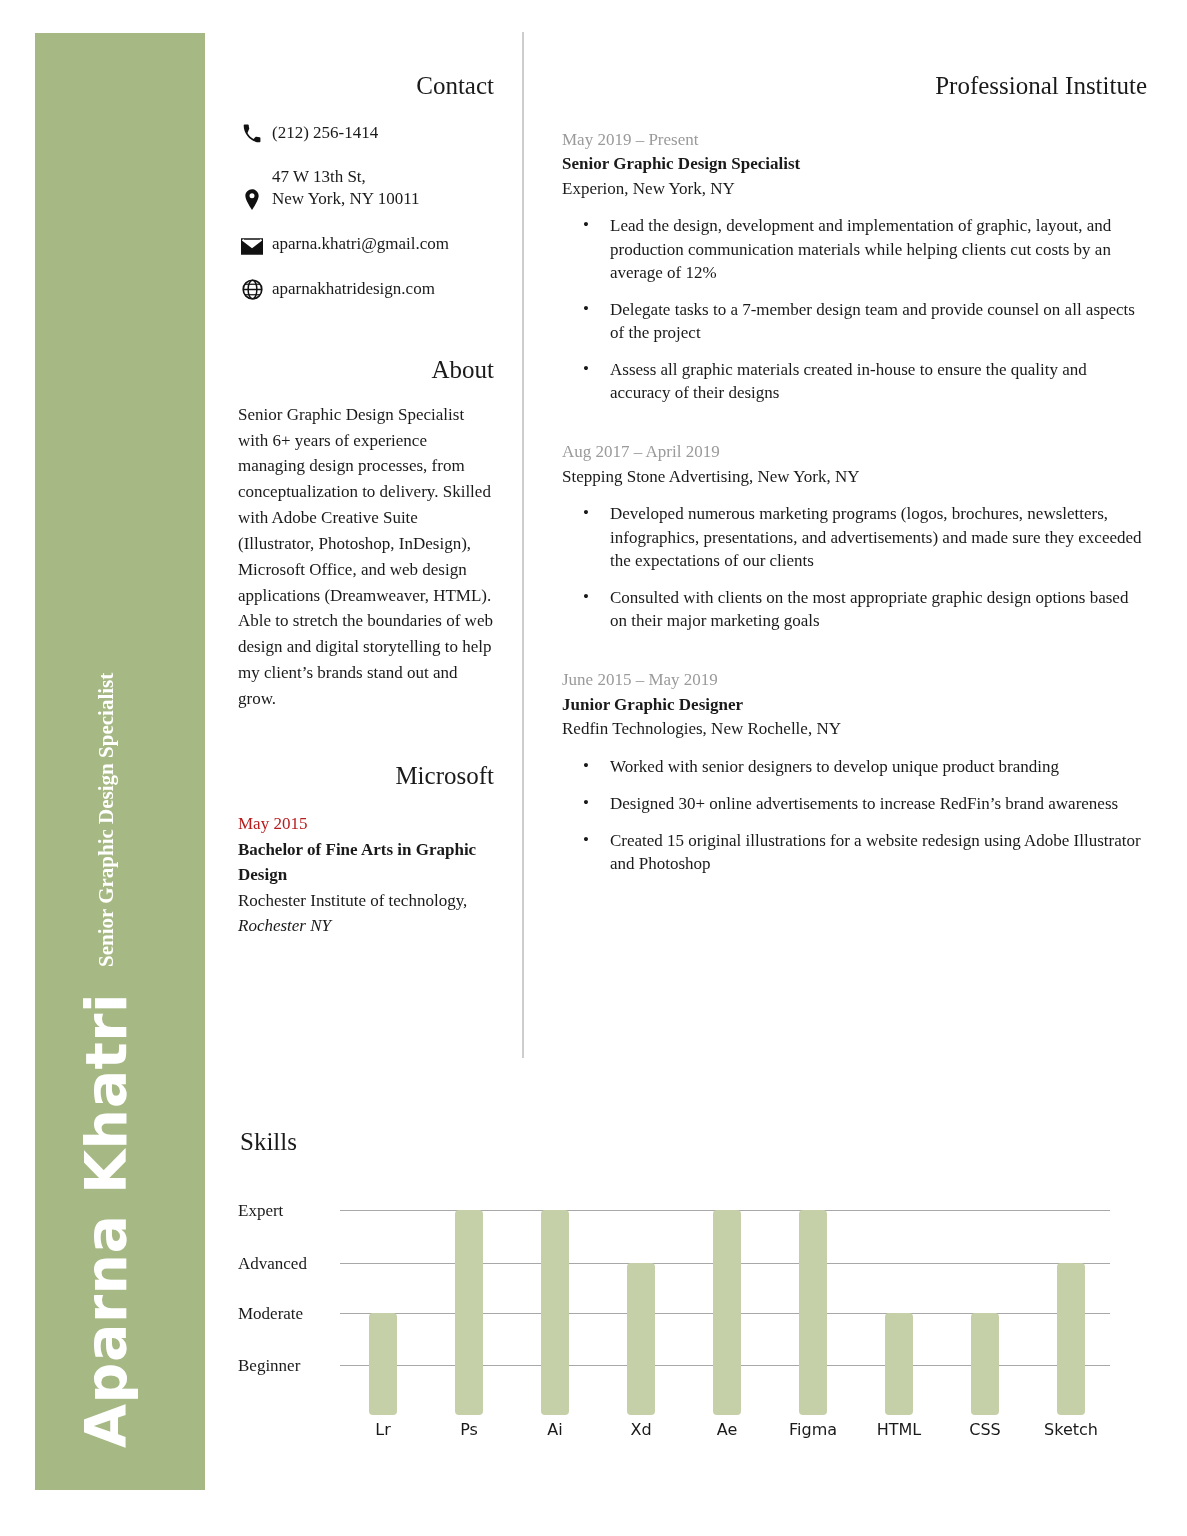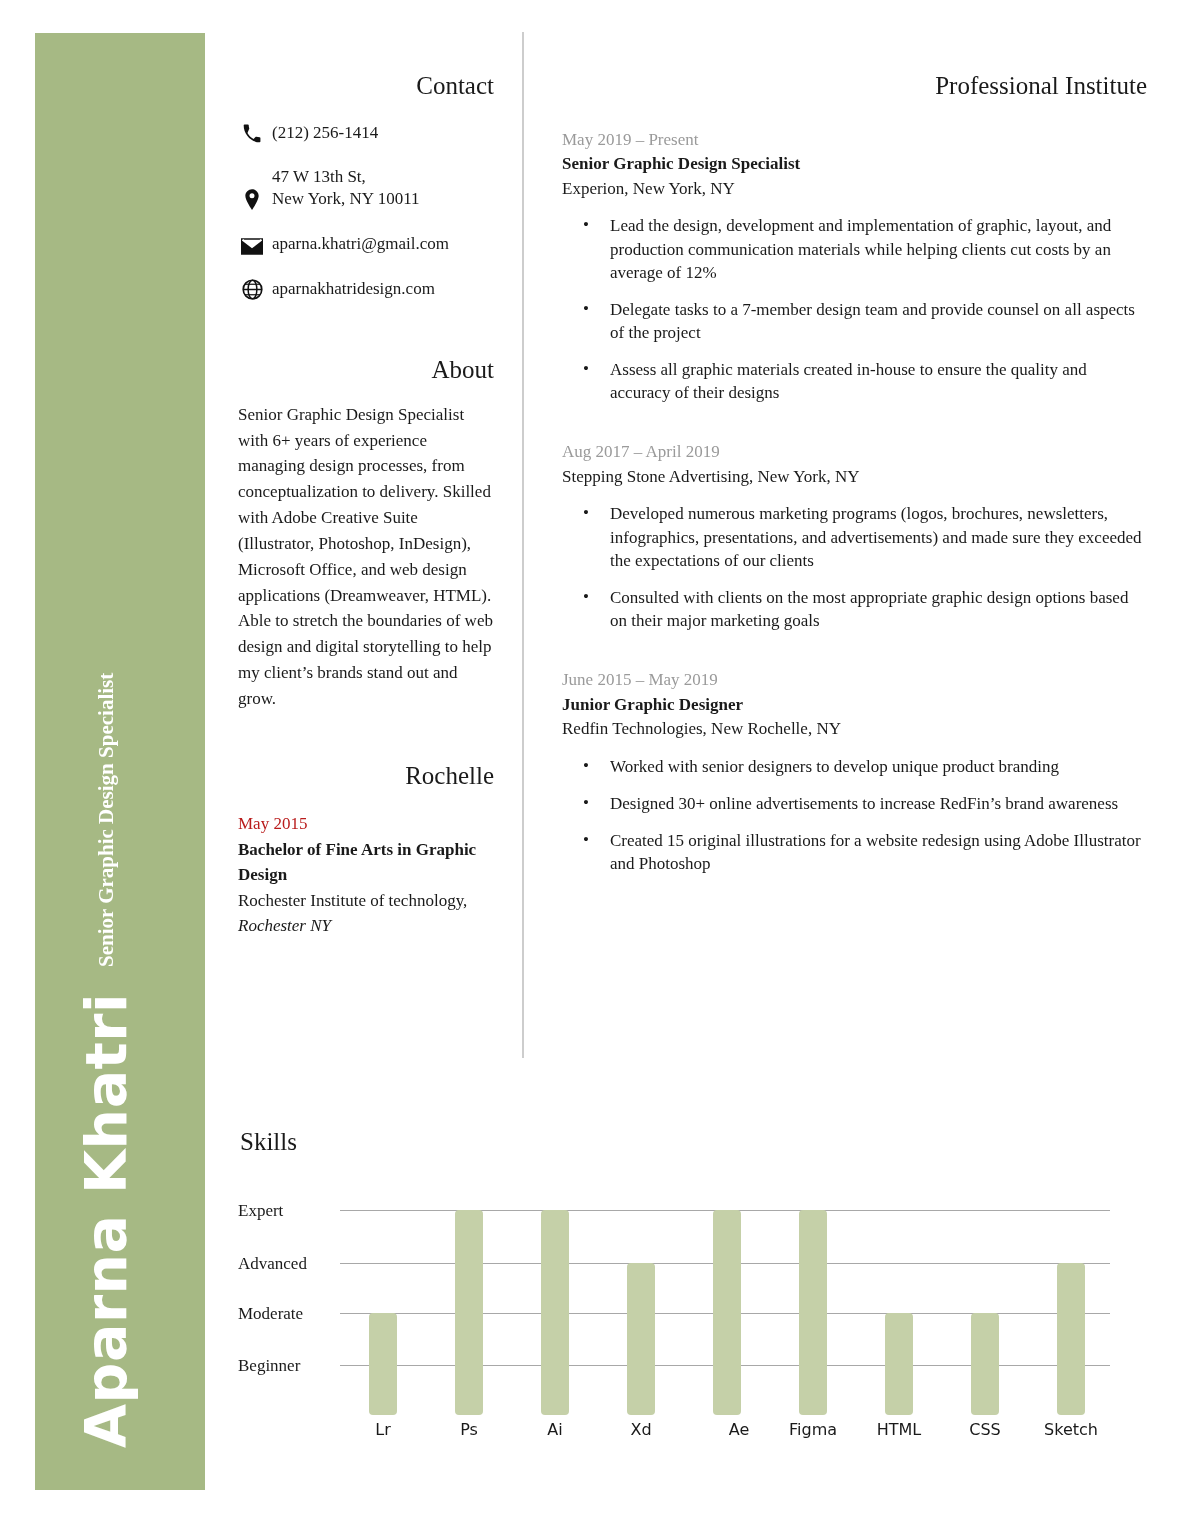--- a/index.html
+++ b/index.html
@@ -272,21 +272,21 @@
           <line x1="3.2" y1="6" x2="20.8" y2="6" stroke="#111" stroke-width="1.4"></line>
           <line x1="3.2" y1="18" x2="20.8" y2="18" stroke="#111" stroke-width="1.4"></line>
         </svg>
     </span>
     <span class="contact-text">aparnakhatridesign.com</span>
   </div>
 
   <h2 class="sec-title" id="about-title">About</h2>
   <div id="about-body">Senior Graphic Design Specialist with 6+ years of experience managing design processes, from conceptualization to delivery. Skilled with Adobe Creative Suite (Illustrator, Photoshop, InDesign), Microsoft Office, and web design applications (Dreamweaver, HTML). Able to stretch the boundaries of web design and digital storytelling to help my client’s brands stand out and grow.</div>
 
-  <h2 class="sec-title" id="edu-title">Rochelle</h2>
+  <h2 class="sec-title" id="edu-title">Microsoft</h2>
   <div id="edu-date">May 2015</div>
   <div id="edu-degree">Bachelor of Fine Arts in Graphic Design</div>
   <div id="edu-school"><span>Rochester Institute of technology, </span><i>Rochester NY</i></div>
 
 </div>
 
 <div id="rightcol">
   <h2 class="sec-title" style="margin-bottom:28px;">Professional Institute</h2>
   <div id="jobs-container">
       <div class="job">
@@ -332,21 +332,21 @@
     <div class="ylabel" style="top: 167px;">Beginner</div>
     <div class="bar" style="left: 131px; top: 123px; height: 102px; background: rgb(197, 208, 168);"></div>
     <div class="xlabel" style="left: 100px;">Lr</div>
     <div class="bar" style="left: 217px; top: 20px; height: 205px; background: rgb(197, 208, 168);"></div>
     <div class="xlabel" style="left: 186px;">Ps</div>
     <div class="bar" style="left: 303px; top: 20px; height: 205px; background: rgb(197, 208, 168);"></div>
     <div class="xlabel" style="left: 272px;">Ai</div>
     <div class="bar" style="left: 389px; top: 73px; height: 152px; background: rgb(197, 208, 168);"></div>
     <div class="xlabel" style="left: 358px;">Xd</div>
     <div class="bar" style="left: 475px; top: 20px; height: 205px; background: rgb(197, 208, 168);"></div>
-    <div class="xlabel" style="left: 456px;">Ae</div>
+    <div class="xlabel" style="left: 444px;">Ae</div>
     <div class="bar" style="left: 561px; top: 20px; height: 205px; background: rgb(197, 208, 168);"></div>
     <div class="xlabel" style="left: 530px;">Figma</div>
     <div class="bar" style="left: 647px; top: 123px; height: 102px; background: rgb(197, 208, 168);"></div>
     <div class="xlabel" style="left: 616px;">HTML</div>
     <div class="bar" style="left: 733px; top: 123px; height: 102px; background: rgb(197, 208, 168);"></div>
     <div class="xlabel" style="left: 702px;">CSS</div>
     <div class="bar" style="left: 819px; top: 73px; height: 152px; background: rgb(197, 208, 168);"></div>
     <div class="xlabel" style="left: 788px;">Sketch</div>
   </div>
 

